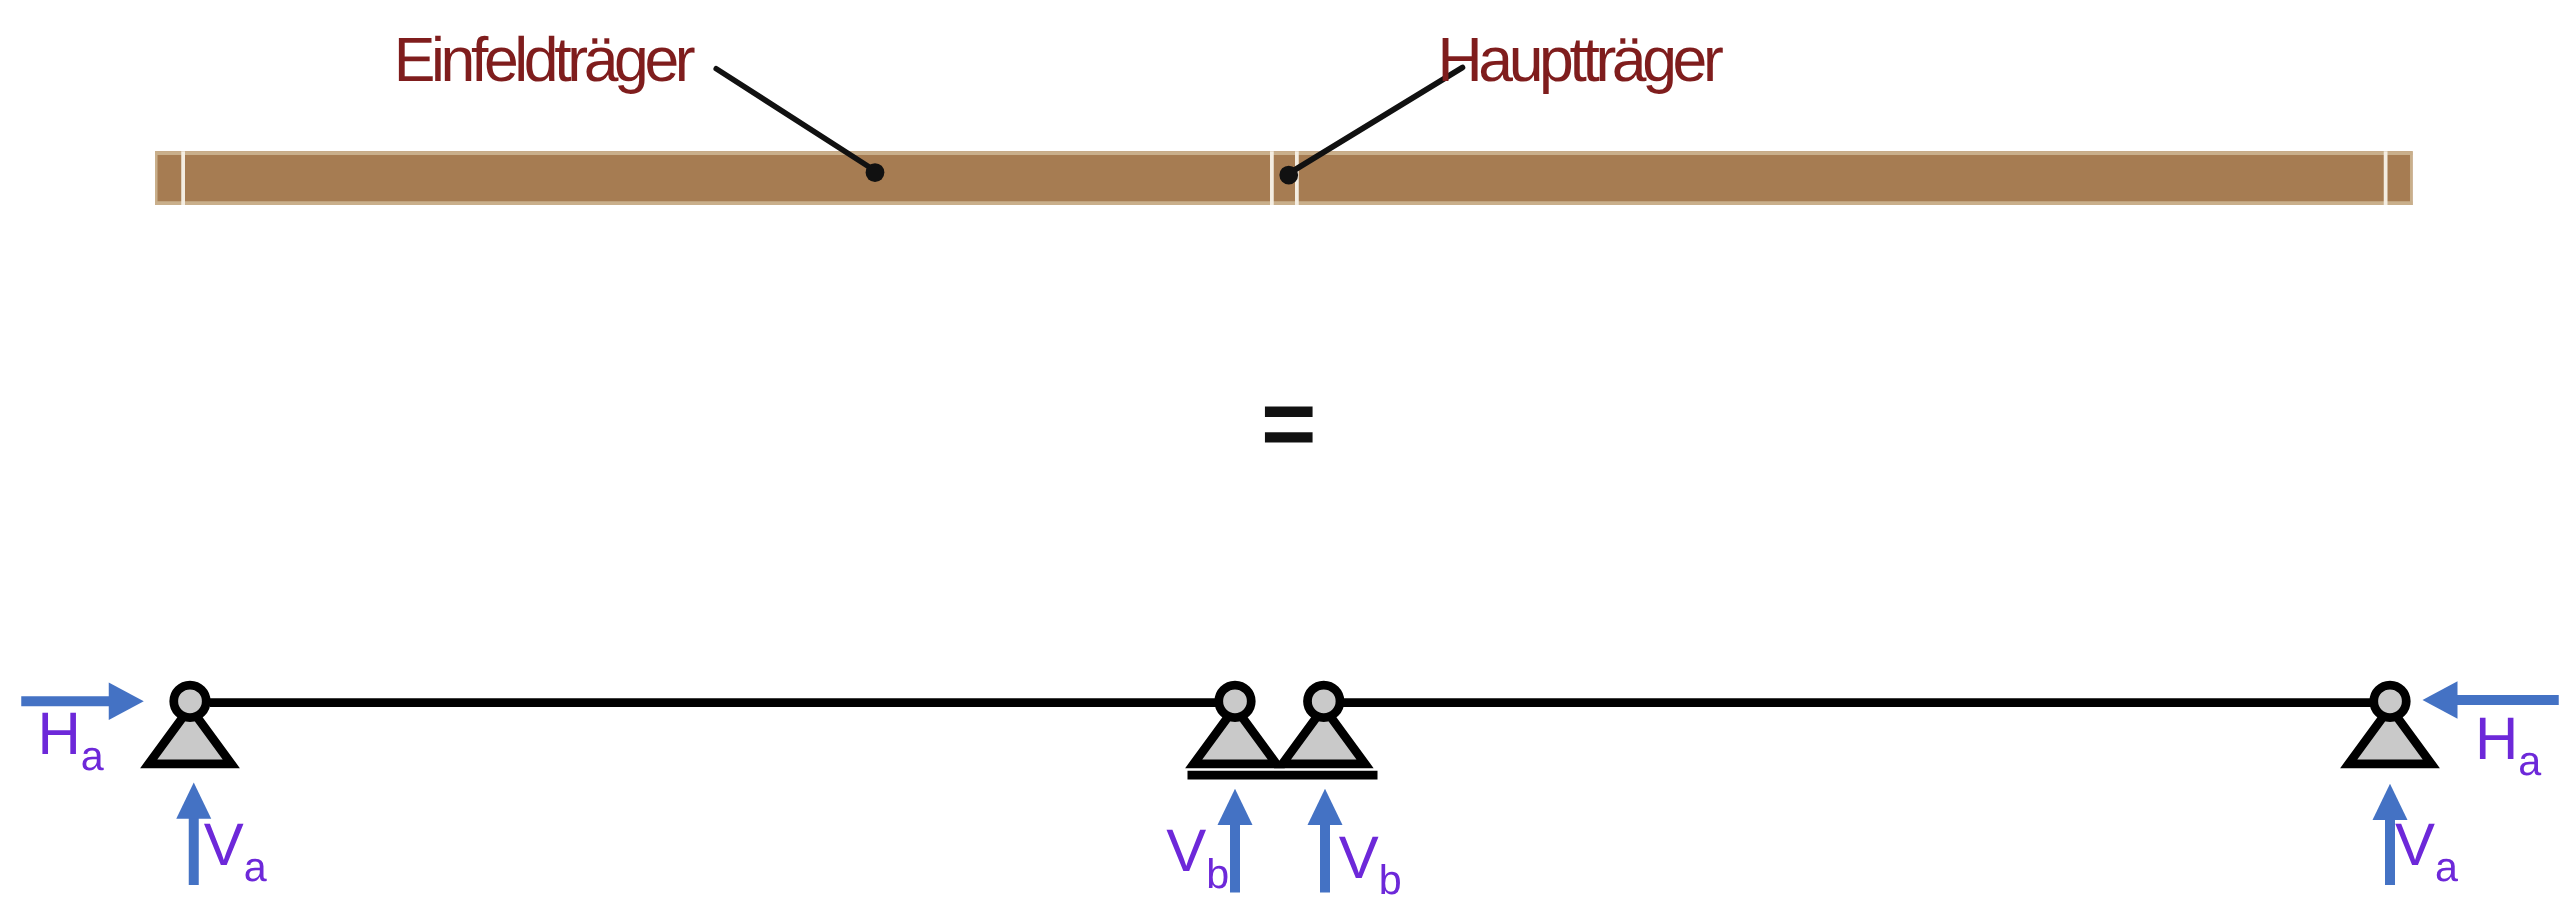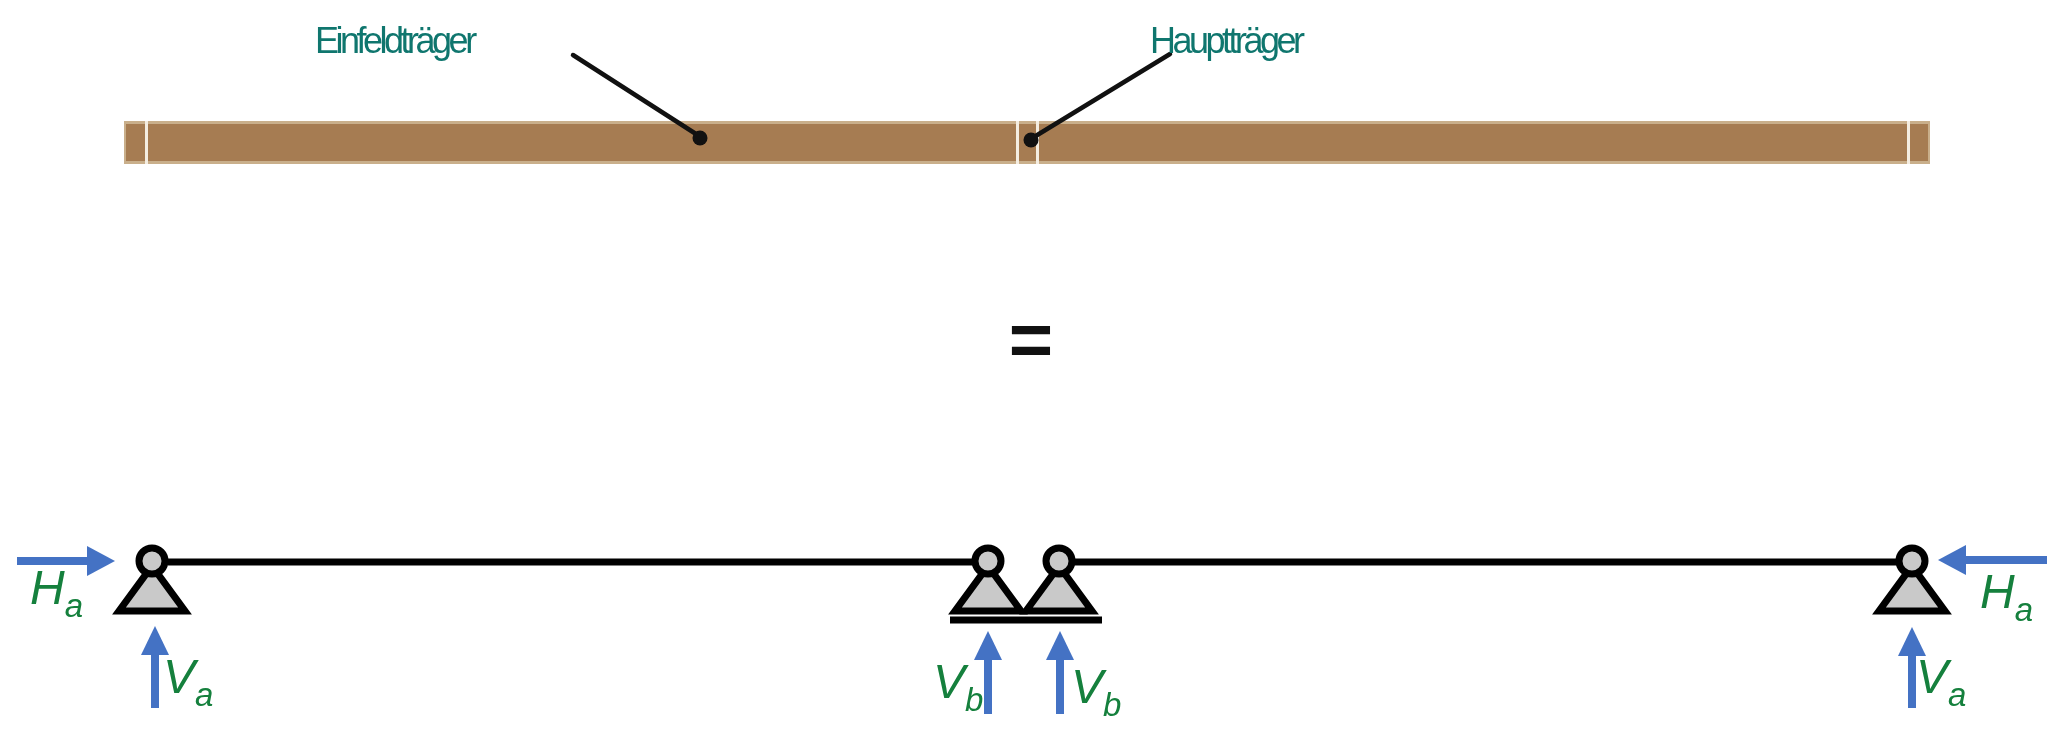--- a/index.html
+++ b/index.html
@@ -12,42 +12,41 @@
     font-family: "Liberation Sans", sans-serif;
   }
   #stage svg.overlay {
     position: absolute;
     left: 0; top: 0;
     width: 2048px; height: 731px;
     display: block;
   }
   .toplabel {
     position: absolute;
-    color: #0f766e;
-    font-size: 36px;
+    color: #7f1d1d;
+    font-size: 50px;
     line-height: 1.0;
     letter-spacing: -3.5px;
     white-space: nowrap;
   }
   .equals {
     position: absolute;
     left: 996px; top: 299px;
     width: 70px; height: 80px;
     display: flex; align-items: center; justify-content: center;
     color: #111111;
     font-size: 76px;
     font-weight: 800;
   }
   .reaction {
     position: absolute;
-    color: #15803d;
+    color: #6d28d9;
     font-size: 48px;
     line-height: 1.0;
     white-space: nowrap;
-    font-style: italic;
   }
   .reaction .sub {
     font-size: 33px;
     vertical-align: -13px;
   }
   .r-left-h  { left: 30px;   top: 564px; }
   .r-left-v  { left: 163px;  top: 653px; }
   .r-mid-lv  { left: 933px;  top: 658px; }
   .r-mid-rv  { left: 1071px; top: 663px; }
   .r-right-v { left: 1916px; top: 653px; }

